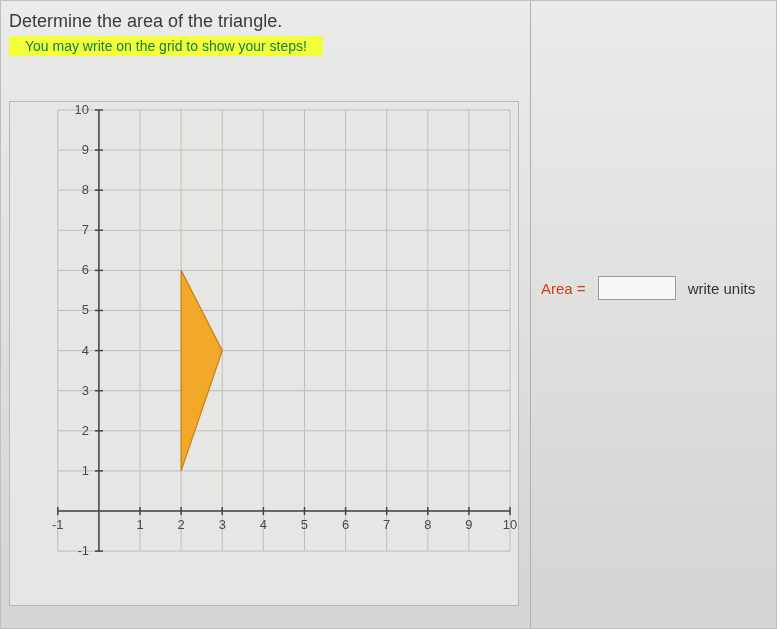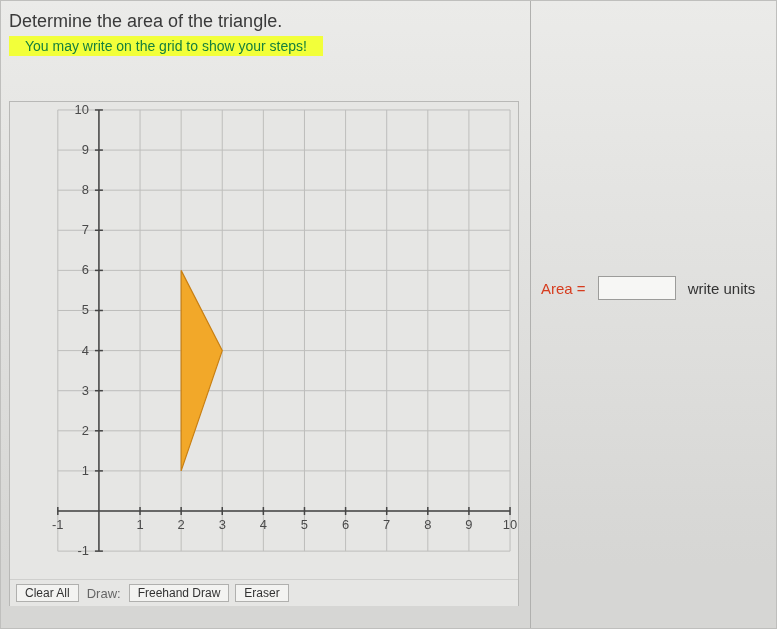--- a/index.html
+++ b/index.html
@@ -196,26 +196,20 @@
             <line x1="85.27272727272728" y1="128.8181818181818" x2="93.27272727272728" y2="128.8181818181818" class="tick"></line>
             <text x="79.27272727272728" y="132.8181818181818" text-anchor="end" class="ticklbl" font-style="italic">7</text>
             <line x1="85.27272727272728" y1="88.54545454545452" x2="93.27272727272728" y2="88.54545454545452" class="tick"></line>
             <text x="79.27272727272728" y="92.54545454545452" text-anchor="end" class="ticklbl" font-style="italic">8</text>
             <line x1="85.27272727272728" y1="48.27272727272729" x2="93.27272727272728" y2="48.27272727272729" class="tick"></line>
             <text x="79.27272727272728" y="52.27272727272729" text-anchor="end" class="ticklbl" font-style="italic">9</text>
             <line x1="85.27272727272728" y1="8" x2="93.27272727272728" y2="8" class="tick"></line>
             <text x="79.27272727272728" y="12" text-anchor="end" class="ticklbl" font-style="italic">10</text>
             <polygon points="171.8181818181818,169.0909090909091 213.0909090909091,249.63636363636363 171.8181818181818,370.45454545454544" class="triangle"></polygon>
           </svg>
-        <div class="toolbar">
-          <span class="btn">Clear All</span>
-          <span class="label">Draw:</span>
-          <span class="btn">Freehand Draw</span>
-          <span class="btn">Eraser</span>
-        </div>
       </div>
     </div>
 
     <div class="right">
       <div class="answer-row">
         <span class="lbl">Area =</span>
         <input type="text" value="" style="">
         <span class="unit">write units</span>
       </div>
     </div>

